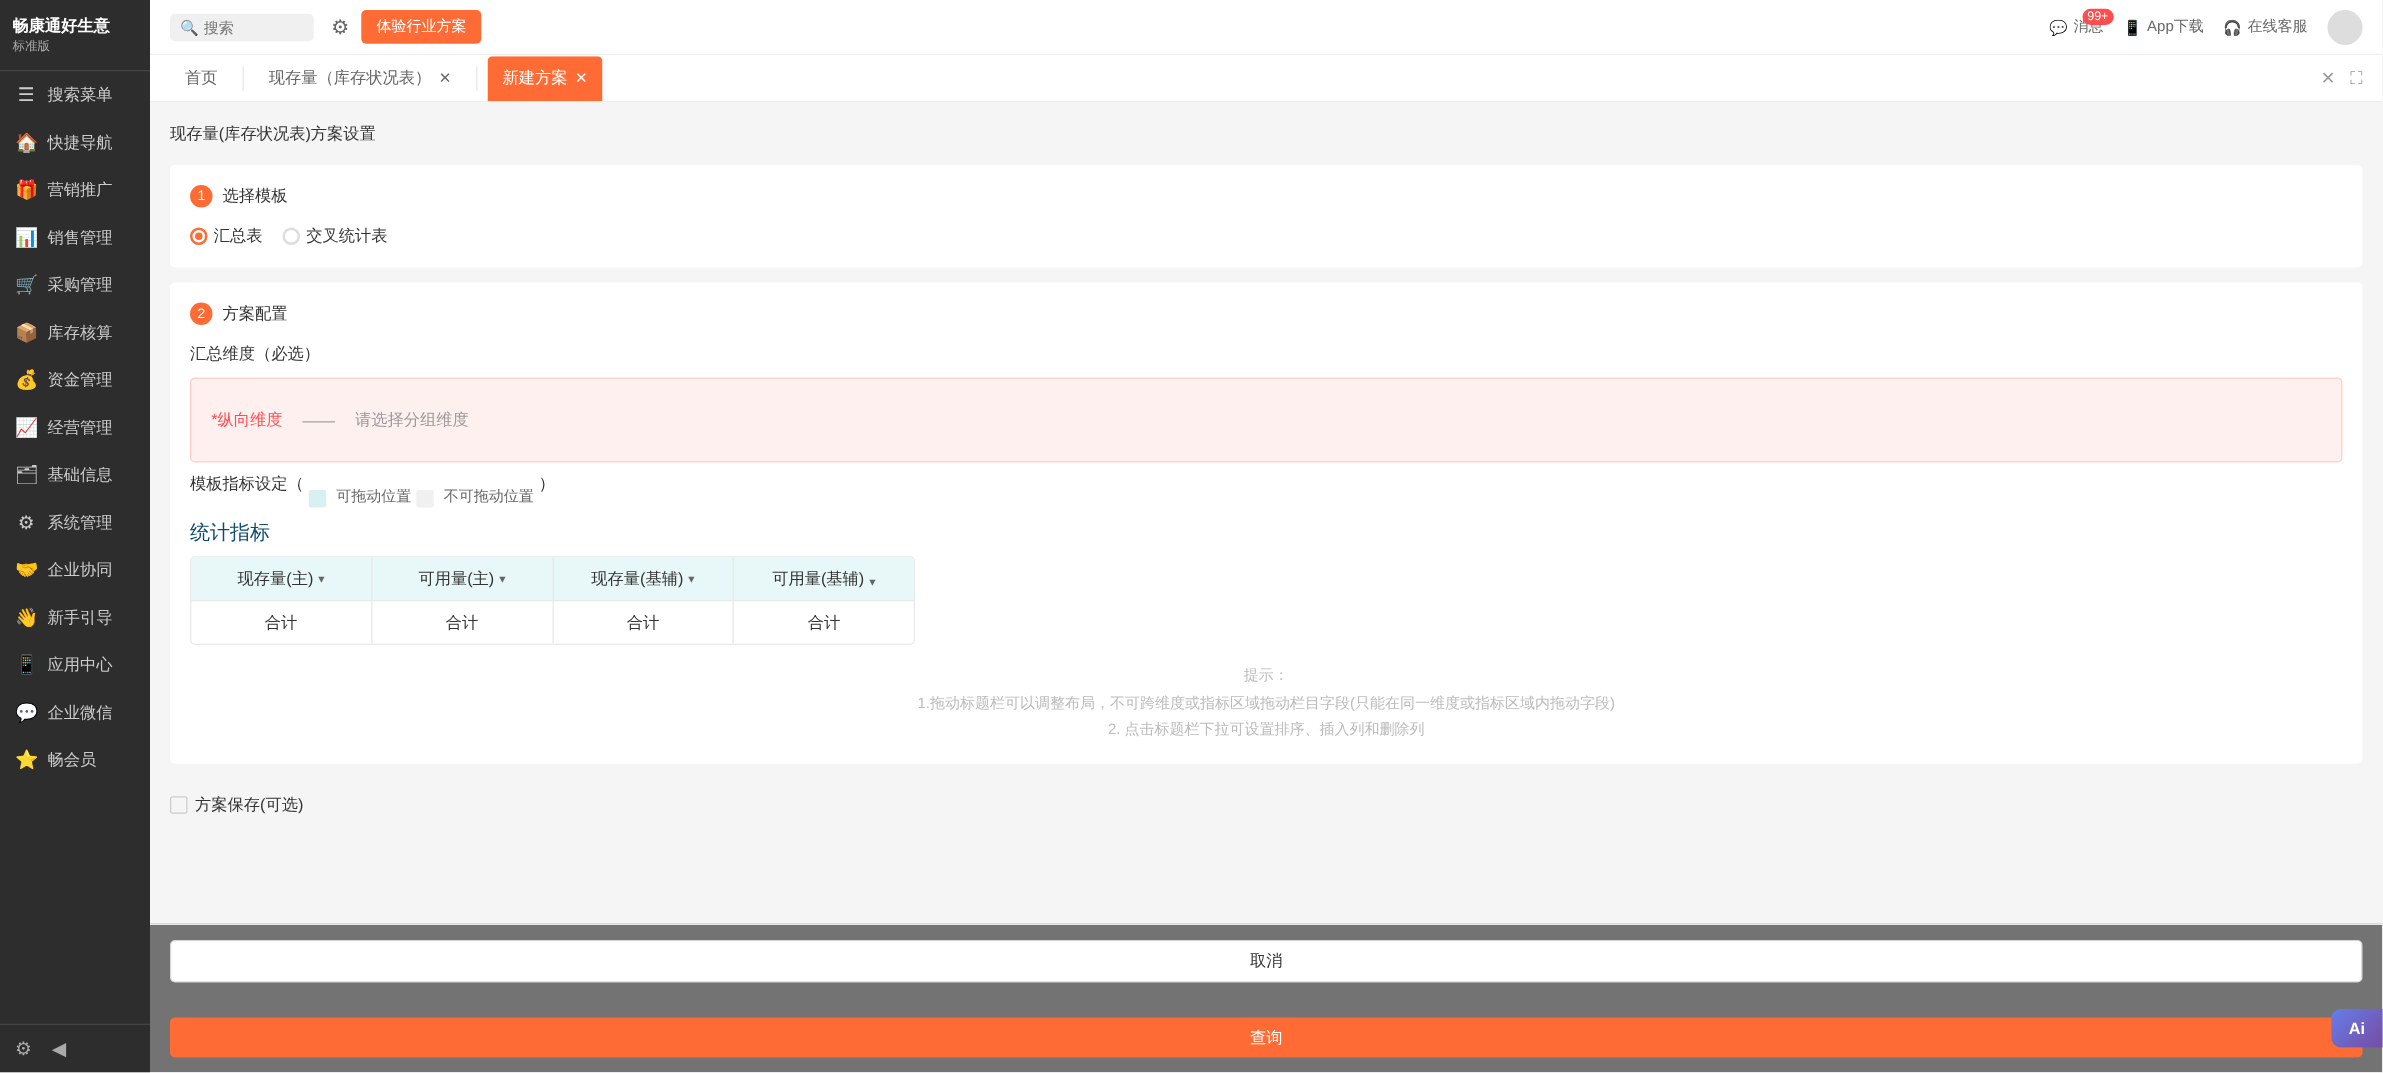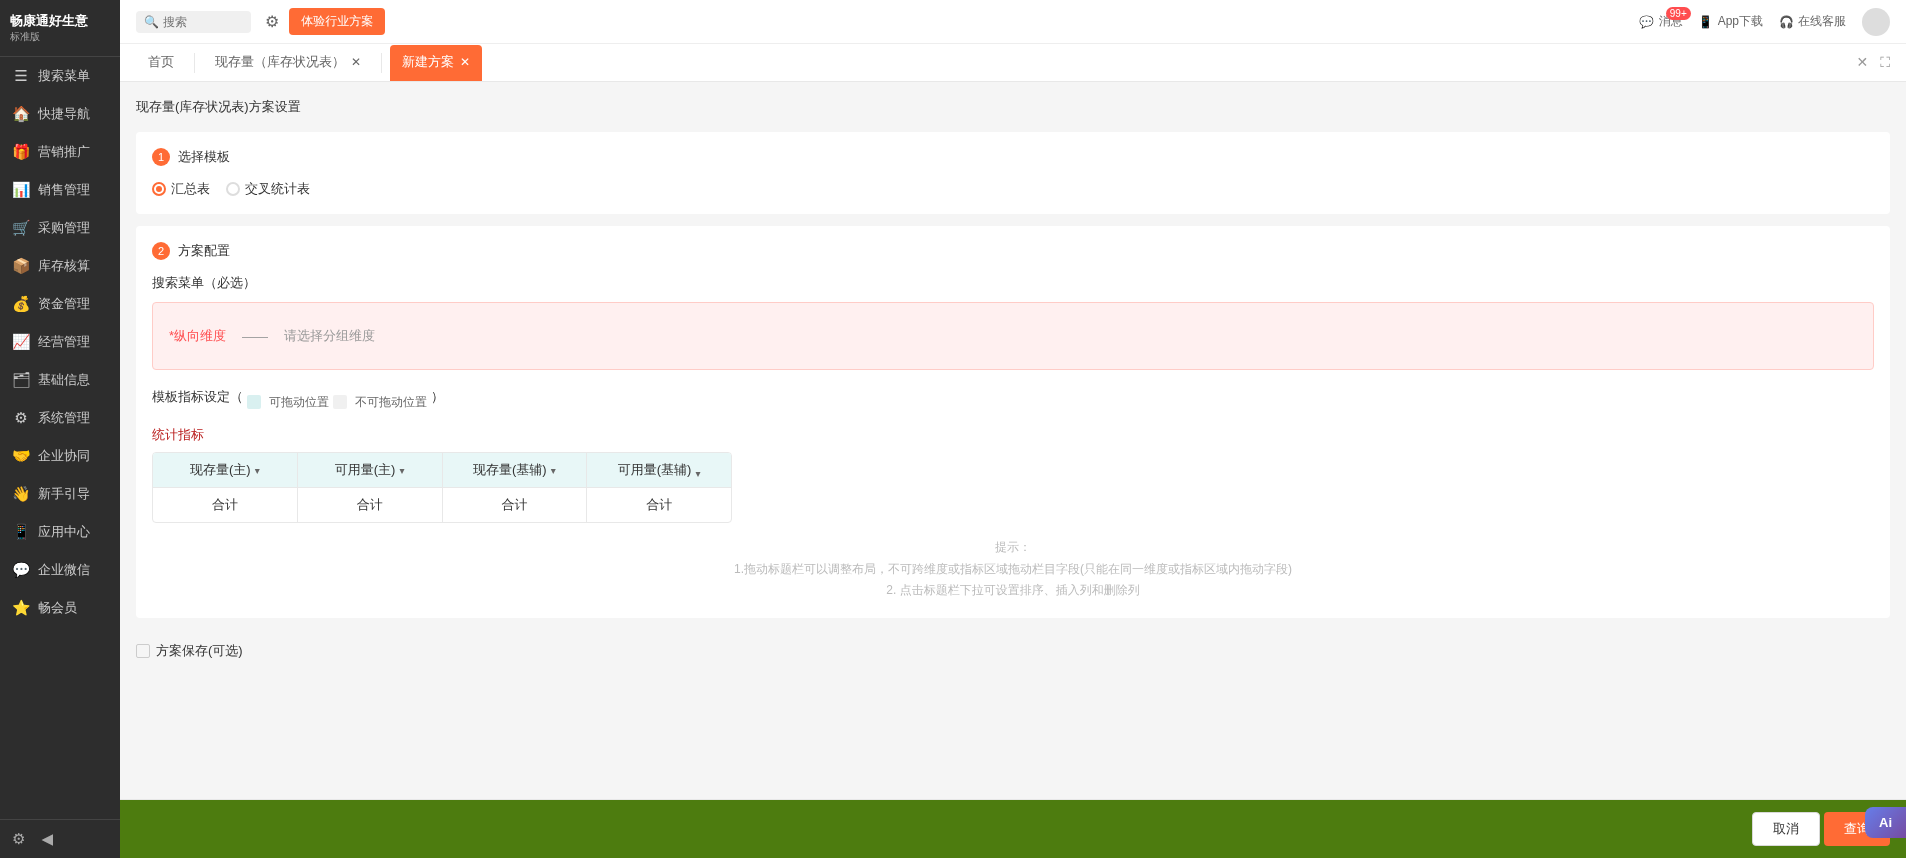--- a/index.html
+++ b/index.html
@@ -217,21 +217,21 @@
       display: inline-block;
       width: 14px; height: 14px;
       background: #f0f0f0;
       border-radius: 2px;
       margin-right: 4px;
       vertical-align: middle;
     }
     .metrics-setting-text { font-size: 12px; color: #666; }
 
     .stats-section { margin-top: 10px; }
-    .stats-label { font-size: 13px; color: #b91c1c; margin-bottom: 8px; font-weight: 500; }
+    .stats-label { font-size: 16px; color: #0c4a6e; margin-bottom: 8px; font-weight: 500; }
     .stats-table {
       border: 1px solid #e8e8e8;
       border-radius: 4px;
       overflow: hidden;
       width: 580px;
     }
     .stats-header-row {
       display: flex;
       background: #e8f7f7;
     }
@@ -275,26 +275,27 @@
     }
     .checkbox-box {
       width: 14px; height: 14px;
       border: 1px solid #ccc;
       border-radius: 2px;
       cursor: pointer;
     }
 
     
     .footer {
-      background: #4d7c0f;
+      background: #737373;
       padding: 12px 16px;
       display: flex;
       justify-content: flex-end;
-      gap: 4px;
+      gap: 28px;
       border-top: 1px solid #e8e8e8;
+      flex-direction: column;
     }
     .btn-cancel {
       padding: 7px 20px;
       border: 1px solid #d9d9d9;
       background: #fff;
       border-radius: 4px;
       font-size: 13px;
       color: #333;
       cursor: pointer;
     }
@@ -481,29 +482,29 @@
         </div>
       </div>
 
       <div class="section">
         <div class="section-header">
           <div class="step-badge">2</div>
           <span class="section-title">方案配置</span>
         </div>
 
         <div class="dim-label">
-          <span>搜索菜单（必选）</span>
+          <span>汇总维度（必选）</span>
         </div>
         <div class="dim-box">
           <span class="dim-field-label">*纵向维度</span>
           <span class="dim-dash">——</span>
           <span class="dim-placeholder">请选择分组维度</span>
         </div>
 
-        <div style="margin-top:18px; display:flex; align-items:center; gap:4px;">
+        <div style="margin-top:8px; display:flex; align-items:flex-end; gap:4px;">
           <span class="metrics-label">模板指标设定（</span>
           <div class="draggable-indicator"></div>
           <span class="metrics-setting-text">可拖动位置</span>
           <div class="non-draggable-indicator"></div>
           <span class="metrics-setting-text">不可拖动位置</span>
           <span class="metrics-label">）</span>
         </div>
 
         <div class="stats-section">
           <div class="stats-label">统计指标</div>

